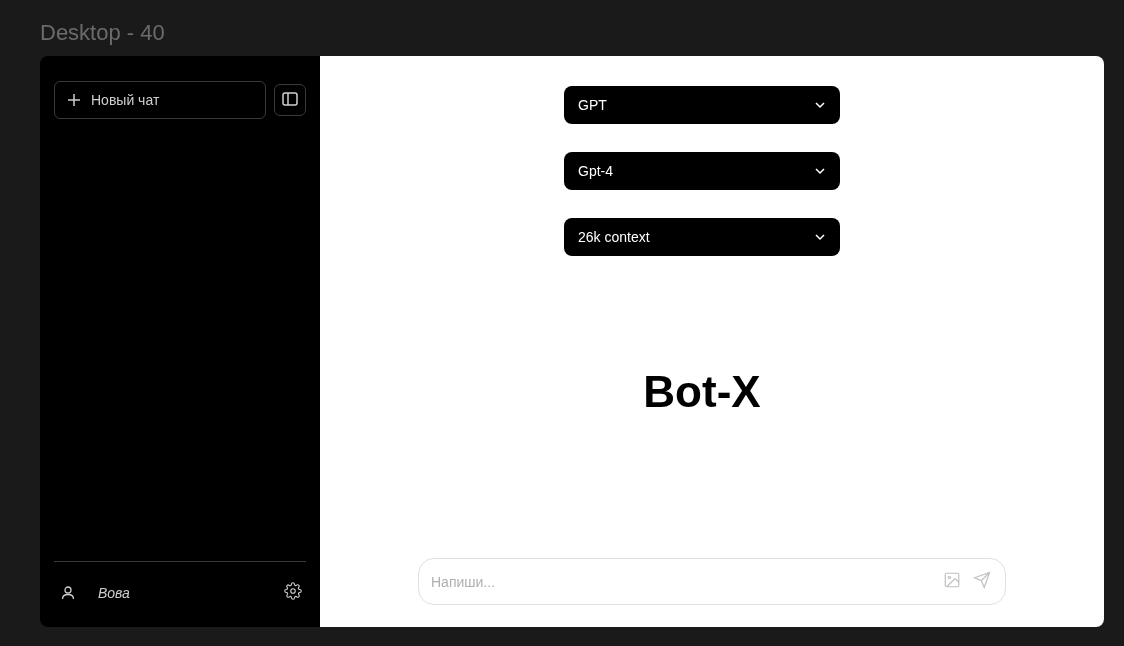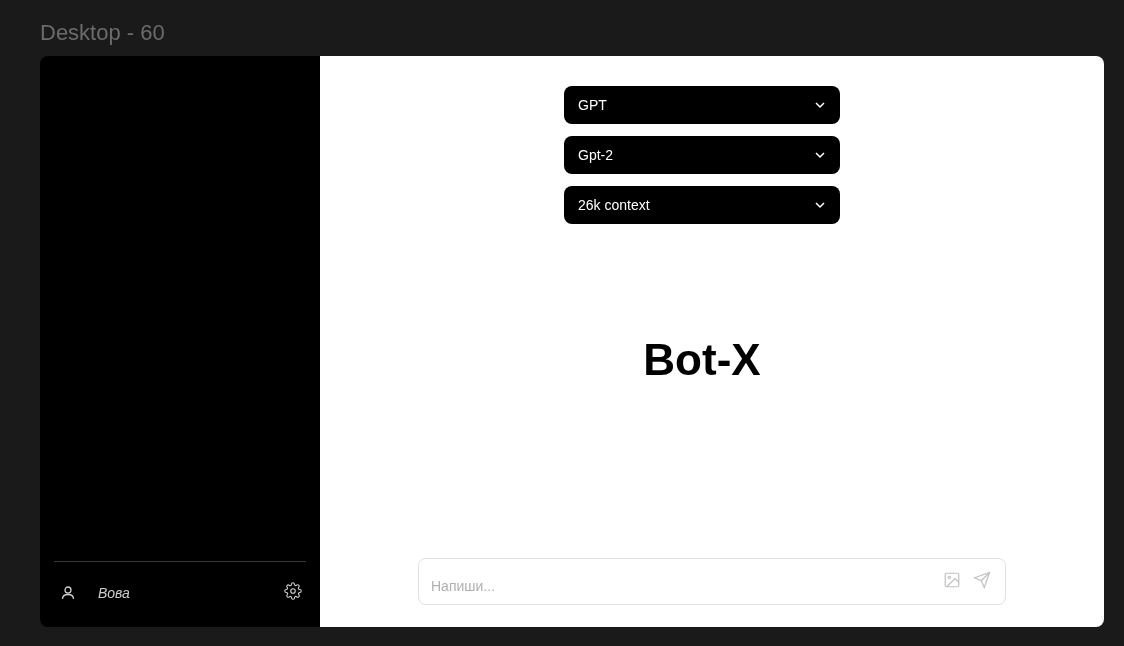--- a/index.html
+++ b/index.html
@@ -109,21 +109,21 @@
       border-radius: 0 8px 8px 0;
       display: flex;
       flex-direction: column;
       align-items: center;
       padding: 30px 0 20px;
       position: relative;
     }
     .selectors {
       display: flex;
       flex-direction: column;
-      gap: 12px;
+      gap: 28px;
       width: 276px;
       margin-left: -20px;
     }
     .dropdown {
       background: #000000;
       color: #ffffff;
       border-radius: 8px;
       padding: 11px 14px;
       display: flex;
       align-items: center;
@@ -144,24 +144,24 @@
       font-weight: 800;
       margin-top: 111px;
       margin-left: -20px;
     }
     .input-bar {
       position: absolute;
       bottom: 22px;
       left: 98px;
       right: 98px;
       border: 1px solid #e0e0e0;
-      border-radius: 8px;
+      border-radius: 16px;
       padding: 10px 12px;
       display: flex;
-      align-items: flex-end;
+      align-items: center;
       gap: 8px;
     }
     .message-input {
       flex: 1;
       border: none;
       outline: none;
       font-size: 14px;
       color: #333;
       background: transparent;
     }
@@ -174,25 +174,44 @@
       cursor: pointer;
       padding: 2px;
       display: flex;
       align-items: center;
       color: #c0c0c0;
     }
   </style>
 </head>
 <body>
 
-<div class="page-title">Desktop - 60</div>
+<div class="page-title">Desktop - 40</div>
 
 <div class="app-container">
 
   <aside class="sidebar">
+    <div class="sidebar-top">
+      <button class="new-chat-btn">
+        <span class="plus-icon">
+          <svg width="14" height="14" viewBox="0 0 14 14" fill="none" stroke="#cfcfcf" stroke-width="1.5">
+            <line x1="7" y1="1" x2="7" y2="13"></line>
+            <line x1="1" y1="7" x2="13" y2="7"></line>
+          </svg>
+        </span>
+        <span>Новый чат</span>
+      </button>
+      <button class="panel-toggle-btn">
+        <span>
+          <svg width="18" height="18" viewBox="0 0 18 18" fill="none" stroke="#cfcfcf" stroke-width="1.5">
+            <rect x="2" y="3" width="14" height="12" rx="2"></rect>
+            <line x1="7" y1="3" x2="7" y2="15"></line>
+          </svg>
+        </span>
+      </button>
+    </div>
 
     <div class="sidebar-middle"></div>
 
     <div class="sidebar-footer">
       <div class="user-info">
         <span class="user-icon">
           <svg width="16" height="16" viewBox="0 0 16 16" fill="none" stroke="#cfcfcf" stroke-width="1.3">
             <circle cx="8" cy="5" r="3"></circle>
             <path d="M2.5 14 C2.5 11 5 9.5 8 9.5 C11 9.5 13.5 11 13.5 14"></path>
           </svg>
@@ -214,21 +233,21 @@
     <div class="selectors">
       <div class="dropdown">
         <span class="dropdown-label">GPT</span>
         <span class="chev-icon">
           <svg width="12" height="12" viewBox="0 0 12 12" fill="none" stroke="#ffffff" stroke-width="1.5">
             <polyline points="2,4 6,8 10,4"></polyline>
           </svg>
         </span>
       </div>
       <div class="dropdown">
-        <span class="dropdown-label">Gpt-2</span>
+        <span class="dropdown-label">Gpt-4</span>
         <span class="chev-icon">
           <svg width="12" height="12" viewBox="0 0 12 12" fill="none" stroke="#ffffff" stroke-width="1.5">
             <polyline points="2,4 6,8 10,4"></polyline>
           </svg>
         </span>
       </div>
       <div class="dropdown">
         <span class="dropdown-label">26k context</span>
         <span class="chev-icon">
           <svg width="12" height="12" viewBox="0 0 12 12" fill="none" stroke="#ffffff" stroke-width="1.5">

